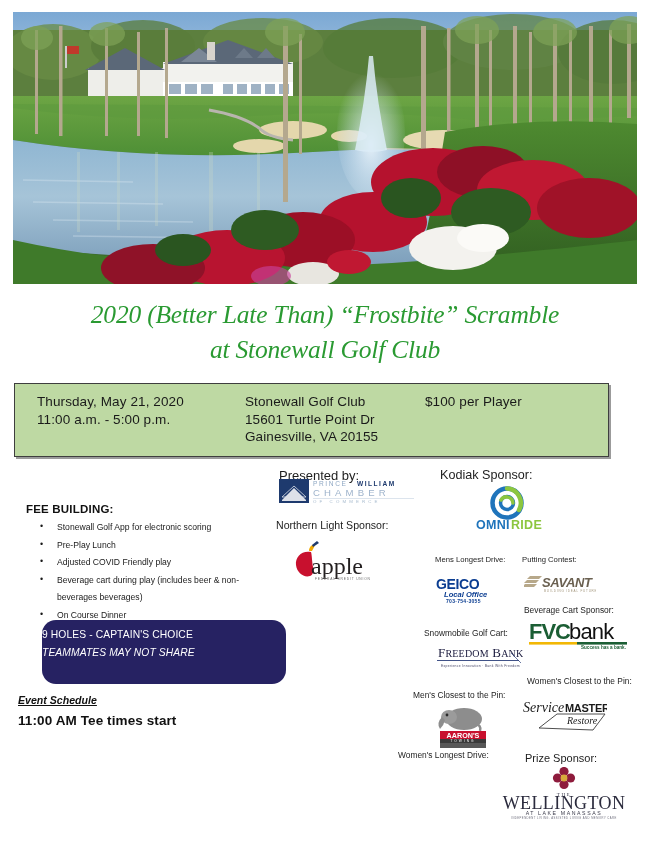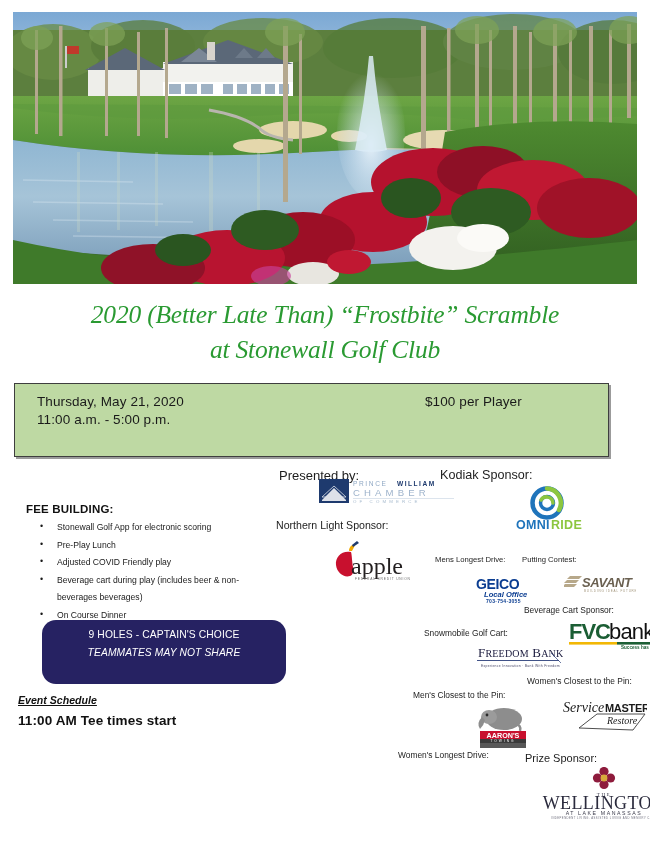--- a/index.html
+++ b/index.html
@@ -106,21 +106,21 @@
   
   .rule-box {
     position: absolute;
     left: 42px;
     top: 620px;
     width: 244px;
     height: 64px;
     background: #262262;
     border-radius: 14px;
     color: #ffffff;
-    text-align: center;
+    text-align: left;
     box-sizing: border-box;
     padding-top: 6px;
   }
   .rule-box div {
     font-size: 10.3px;
     line-height: 17.5px;
     letter-spacing: 0.1px;
   }
   .rule-box .italic { font-style: italic; }
 
@@ -146,21 +146,21 @@
   }
 
   
   .sp-label {
     position: absolute;
     color: #1d1d1d;
     white-space: nowrap;
   }
 
   
-  .logo { position: absolute; margin-left: 40px; }
+  .logo { position: absolute; }
   .logo svg { display: block; }
 </style>
 </head>
 <body>
 
 <div class="hero">
   <svg viewBox="0 0 624 272" preserveAspectRatio="none">
     <defs>
       <linearGradient id="sky" x1="0" y1="0" x2="0" y2="1">
         <stop offset="0%" stop-color="#7ba8d4"></stop>
@@ -315,20 +315,25 @@
 <div class="title-block">
   <span>2020 (Better Late Than) “Frostbite” Scramble</span>
   <span class="title-line2">at Stonewall Golf Club</span>
 </div>
 
 <div class="info-bar">
   <div class="info-col c1">
     <div>Thursday, May 21, 2020</div>
     <div>11:00 a.m. - 5:00 p.m.</div>
   </div>
+  <div class="info-col c2">
+    <div>Stonewall Golf Club</div>
+    <div>15601 Turtle Point Dr</div>
+    <div>Gainesville, VA 20155</div>
+  </div>
   <div class="info-col c3">
     <div>$100 per Player</div>
   </div>
 </div>
 
 <div class="fee-heading">FEE BUILDING:</div>
 <ul class="fee-list">
   <li>Stonewall Golf App for electronic scoring</li>
   <li>Pre-Play Lunch</li>
   <li>Adjusted COVID Friendly play</li>

